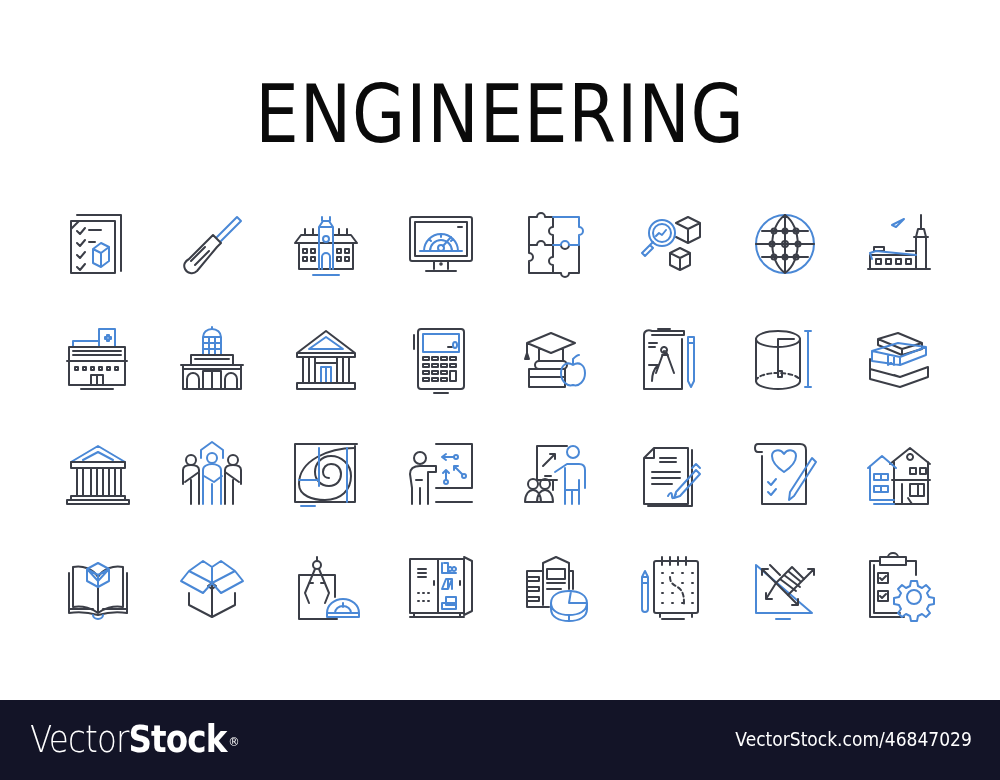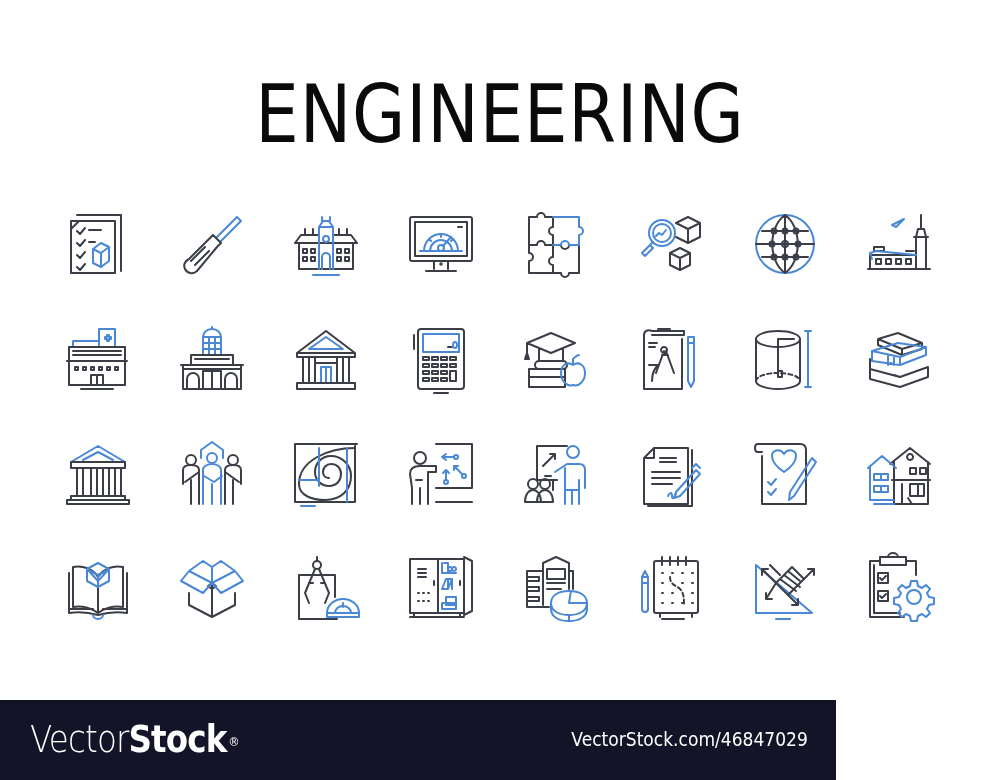--- a/index.html
+++ b/index.html
@@ -13,21 +13,21 @@
   }
   .grid { position:absolute; left:0; top:0; width:1000px; height:700px; }
   .icon {
     position:absolute; width:70px; height:70px;
   }
   .icon svg { width:70px; height:70px; overflow:visible; }
   .icon svg * { fill:none; stroke-width:2; stroke-linecap:round; stroke-linejoin:round; }
   .d { stroke:#3b3e47; }
   .b { stroke:#4a88d6; }
   .footer {
-    position:absolute; left:0; top:700px; width:836px; height:80px; background:#131427;
+    position:absolute; left:0; top:700px; width:1000px; height:80px; background:#131427;
   }
   .logo {
     position:absolute; left:30px; top:18px; color:#ffffff; font-size:37px;
     font-family:"DejaVu Sans", sans-serif; letter-spacing:-1px; line-height:44px;
     transform:scaleX(0.88); transform-origin:left top;
   }
   .logo .light { font-weight:200; font-family:"DejaVu Sans", sans-serif; }
   .logo .bold { font-weight:bold; }
   .logo sup { font-size:13px; vertical-align:top; position:relative; top:2px; margin-left:2px; font-weight:normal; }
   .footer-url {

